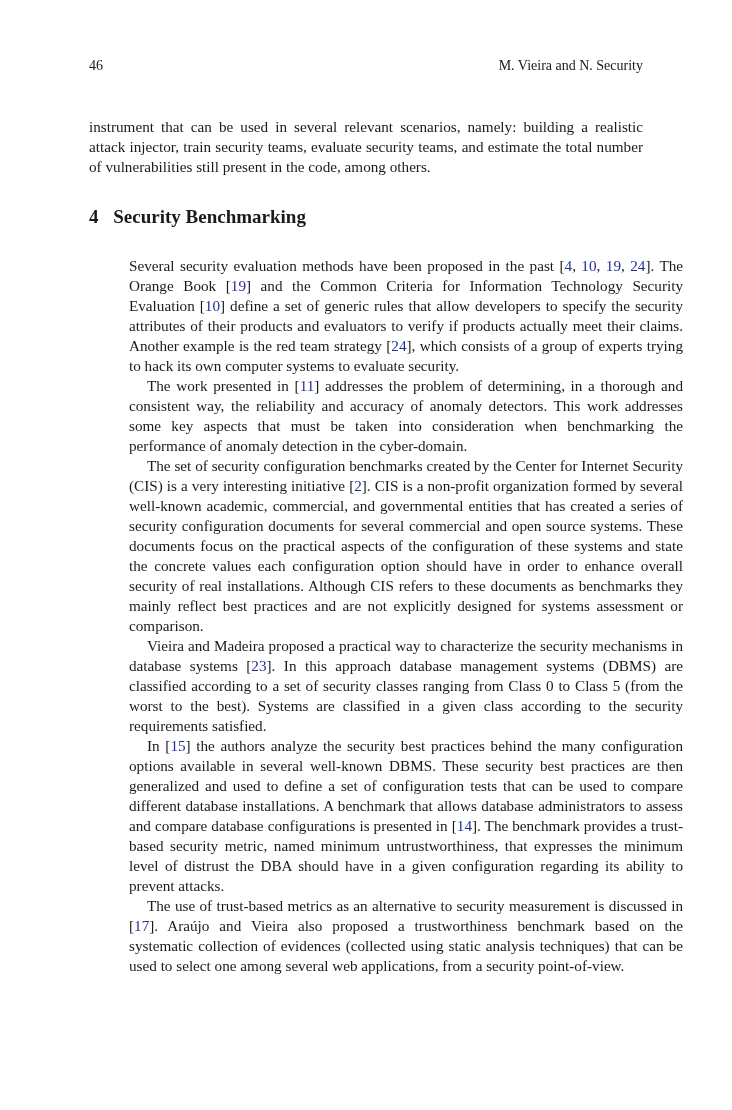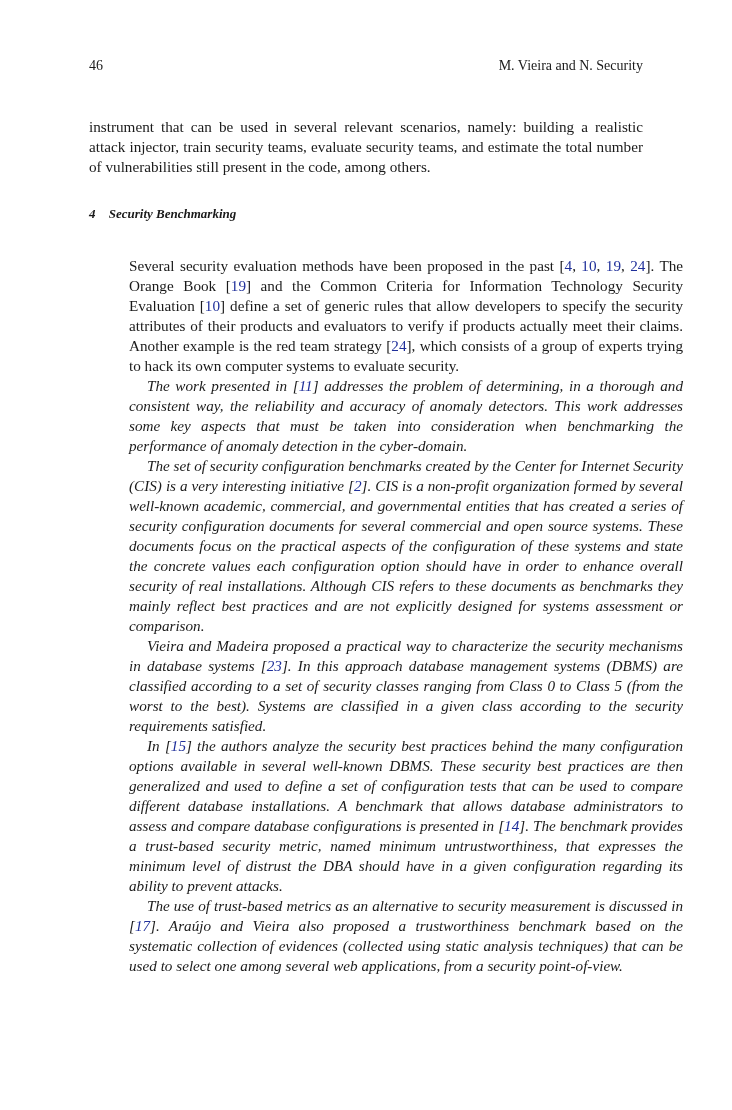--- a/index.html
+++ b/index.html
@@ -2,22 +2,22 @@
 <html><head>
 <meta charset="utf-8">
 <style>
   html, body { margin:0; padding:0; background:#ffffff; }
   body { width:732px; height:1110px; position:relative; overflow:hidden;
          font-family:"Liberation Serif","DejaVu Serif",serif; color:#1a1a1a; }
   .header { position:absolute; top:58px; left:89px; width:554px; font-size:14px;
             display:flex; justify-content:space-between; }
   .content { position:absolute; left:89px; top:117px; width:554px; }
   .para { font-size:15.2px; line-height:20px; text-align:justify; margin:0; }
-  .indent { text-indent:18px;font-style:italic; }
-  .section-title { font-size:13px; font-weight:bold; margin:0; position:absolute; top:206px; left:89px;font-style:italic; }
+  .indent { text-indent:18px; }
+  .section-title { font-size:19px; font-weight:bold; margin:0; position:absolute; top:206px; left:89px; }
   .section-title .num { margin-right:10px; }
   .cite { color:#1f2f9a; }
   #intro { }
   #body { position:absolute; left:89px; top:256px; width:554px;margin-left:40px; }
 </style>
 </head>
 <body>
 
 <div class="header">
   <span>46</span>

